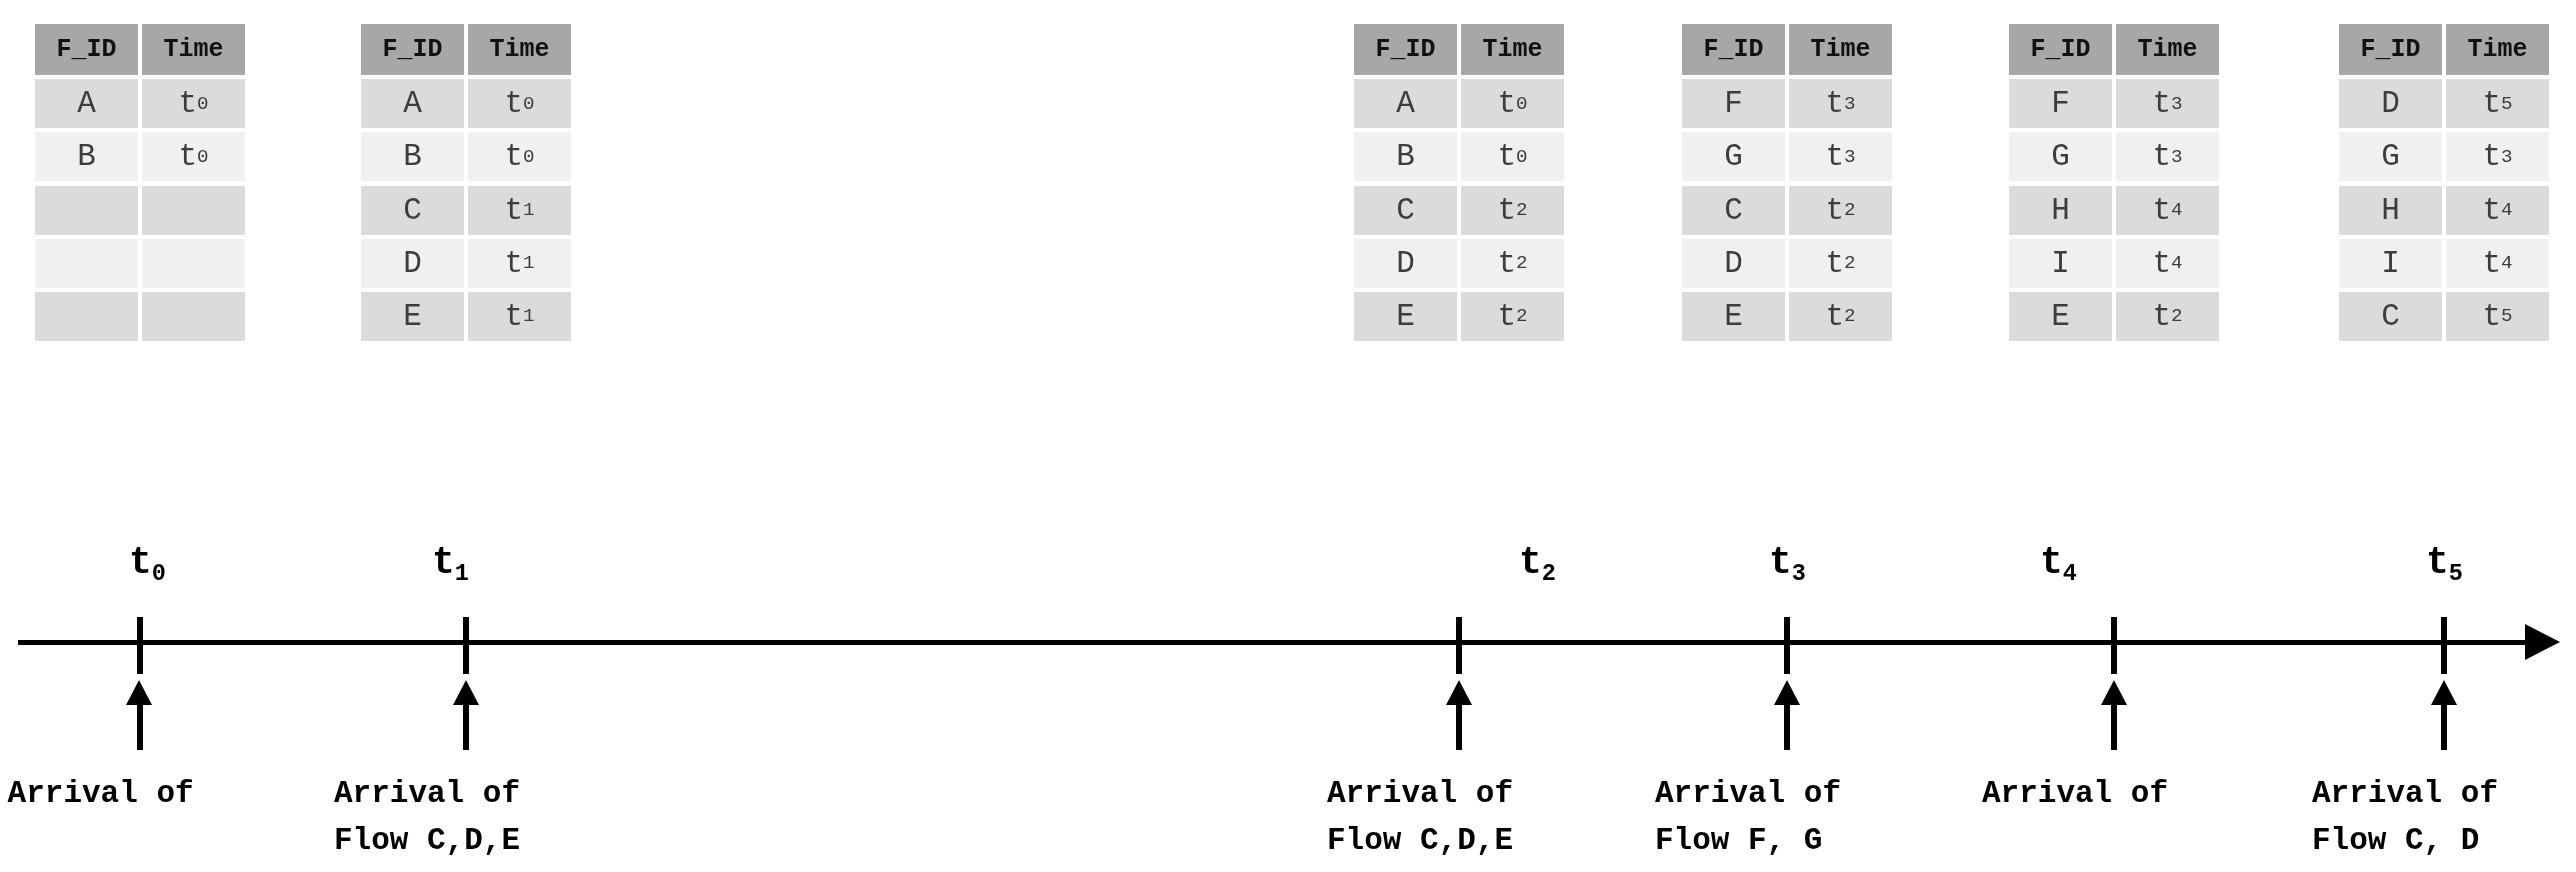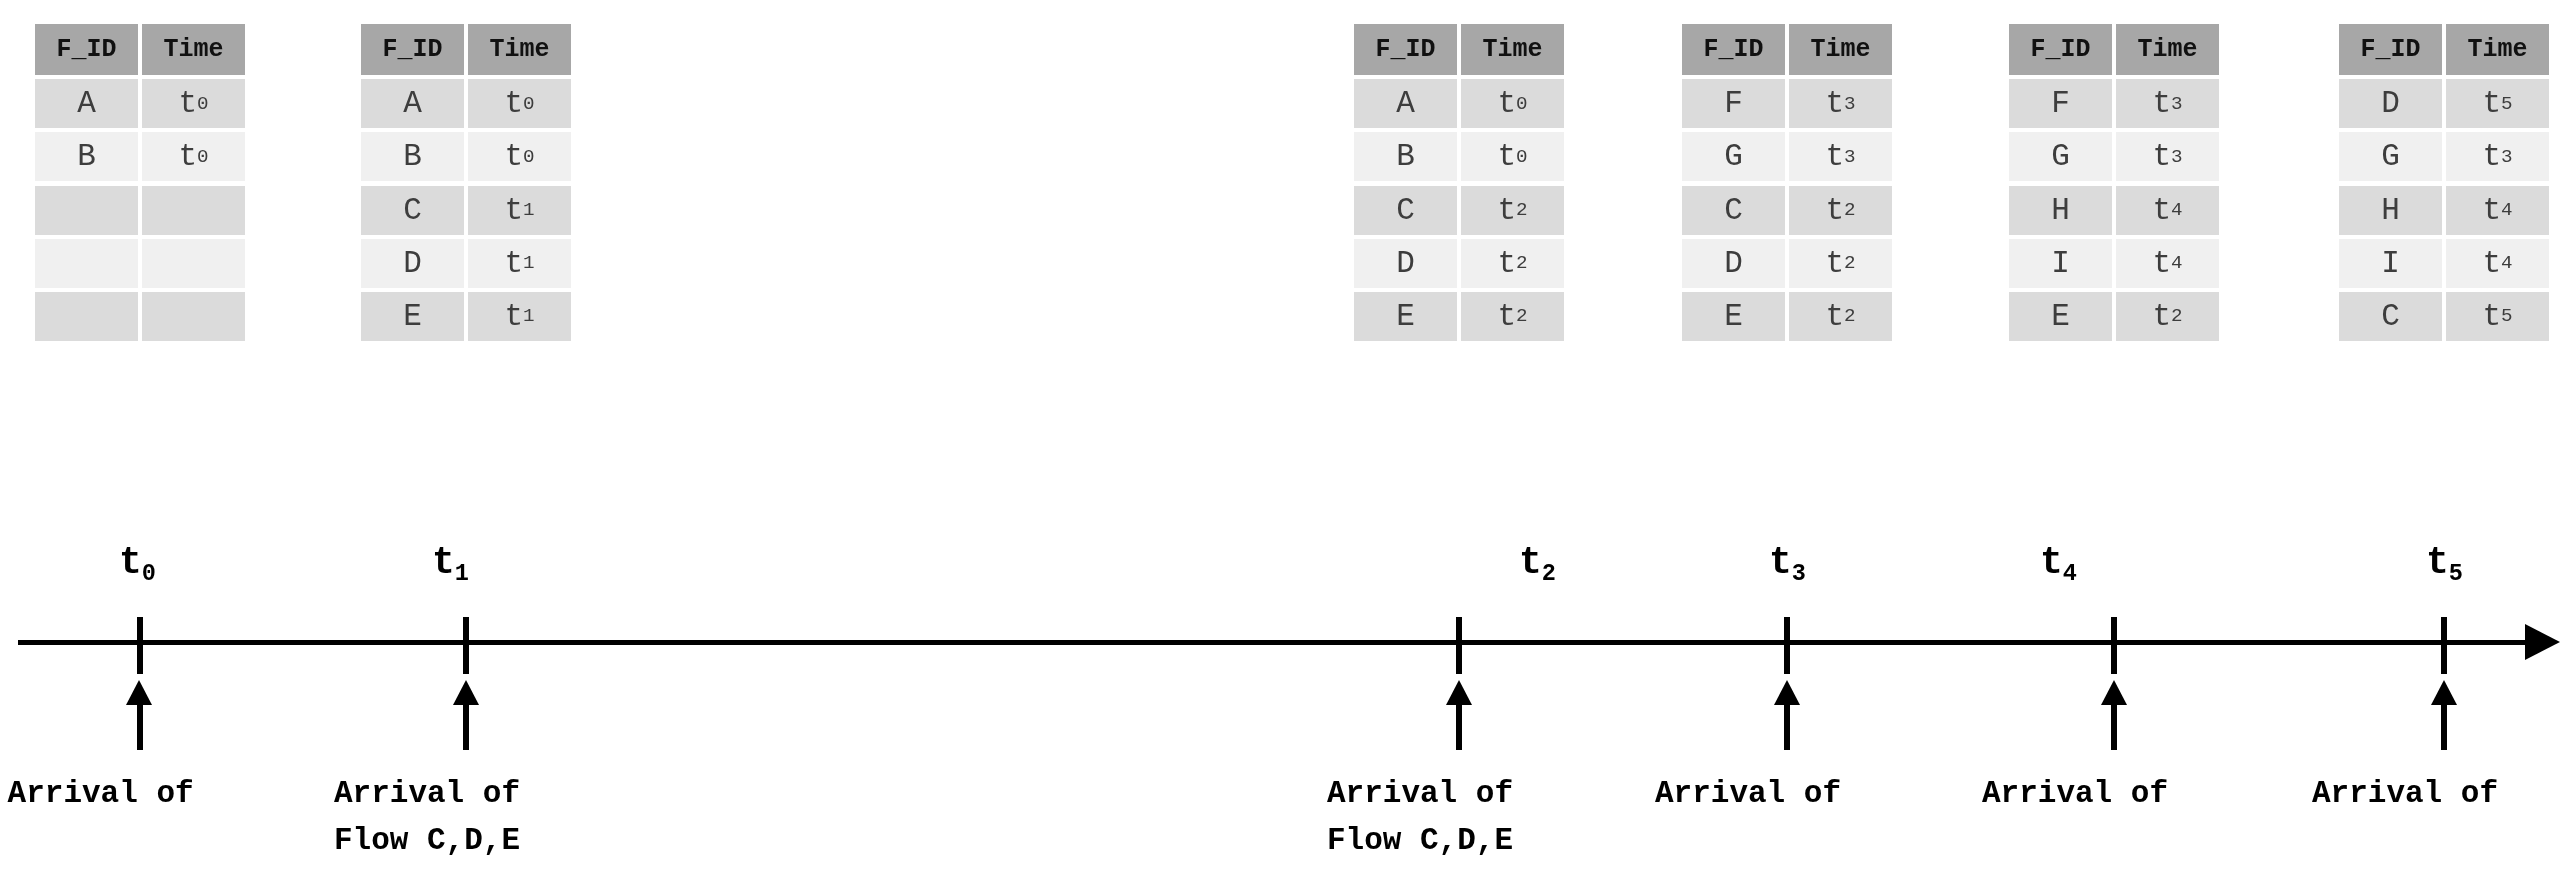--- a/index.html
+++ b/index.html
@@ -289,21 +289,21 @@
           <span>t</span>
           <sub class="t-sub">5</sub>
         </div>
       </div>
     </div>
   <div id="timeline-layer">
     <div class="axis-line"></div>
     <div class="axis-arrowhead"></div>
     <div id="events-layer">
         <div class="tick" style="left: 137px;"></div>
-        <div class="tlabel" style="left: 68px;"><span>t</span><sub>0</sub></div>
+        <div class="tlabel" style="left: 78px;"><span>t</span><sub>0</sub></div>
         <div class="uparrow-head" style="left: 126px;"></div>
         <div class="uparrow-shaft" style="left: 137px;"></div>
         <div class="arrival" style="left: 7.6px;">
           <div>Arrival of</div>
         </div>
         <div class="tick" style="left: 463px;"></div>
         <div class="tlabel" style="left: 381px;"><span>t</span><sub>1</sub></div>
         <div class="uparrow-head" style="left: 453px;"></div>
         <div class="uparrow-shaft" style="left: 463px;"></div>
         <div class="arrival" style="left: 334px;">
@@ -317,31 +317,33 @@
         <div class="arrival" style="left: 1327px;">
           <div>Arrival of</div>
           <div>Flow C,D,E</div>
         </div>
         <div class="tick" style="left: 1784px;"></div>
         <div class="tlabel" style="left: 1718px;"><span>t</span><sub>3</sub></div>
         <div class="uparrow-head" style="left: 1774px;"></div>
         <div class="uparrow-shaft" style="left: 1784px;"></div>
         <div class="arrival" style="left: 1655px;">
           <div>Arrival of</div>
+          <div>Flow F, G</div>
         </div>
         <div class="tick" style="left: 2111px;"></div>
         <div class="tlabel" style="left: 1989px;"><span>t</span><sub>4</sub></div>
         <div class="uparrow-head" style="left: 2101px;"></div>
         <div class="uparrow-shaft" style="left: 2111px;"></div>
         <div class="arrival" style="left: 1982px;">
           <div>Arrival of</div>
         </div>
         <div class="tick" style="left: 2441px;"></div>
         <div class="tlabel" style="left: 2375px;"><span>t</span><sub>5</sub></div>
         <div class="uparrow-head" style="left: 2431px;"></div>
         <div class="uparrow-shaft" style="left: 2441px;"></div>
         <div class="arrival" style="left: 2312px;">
           <div>Arrival of</div>
+          <div>Flow C, D</div>
         </div>
       </div>
   </div>
 </div>
 
 
 </body></html>

